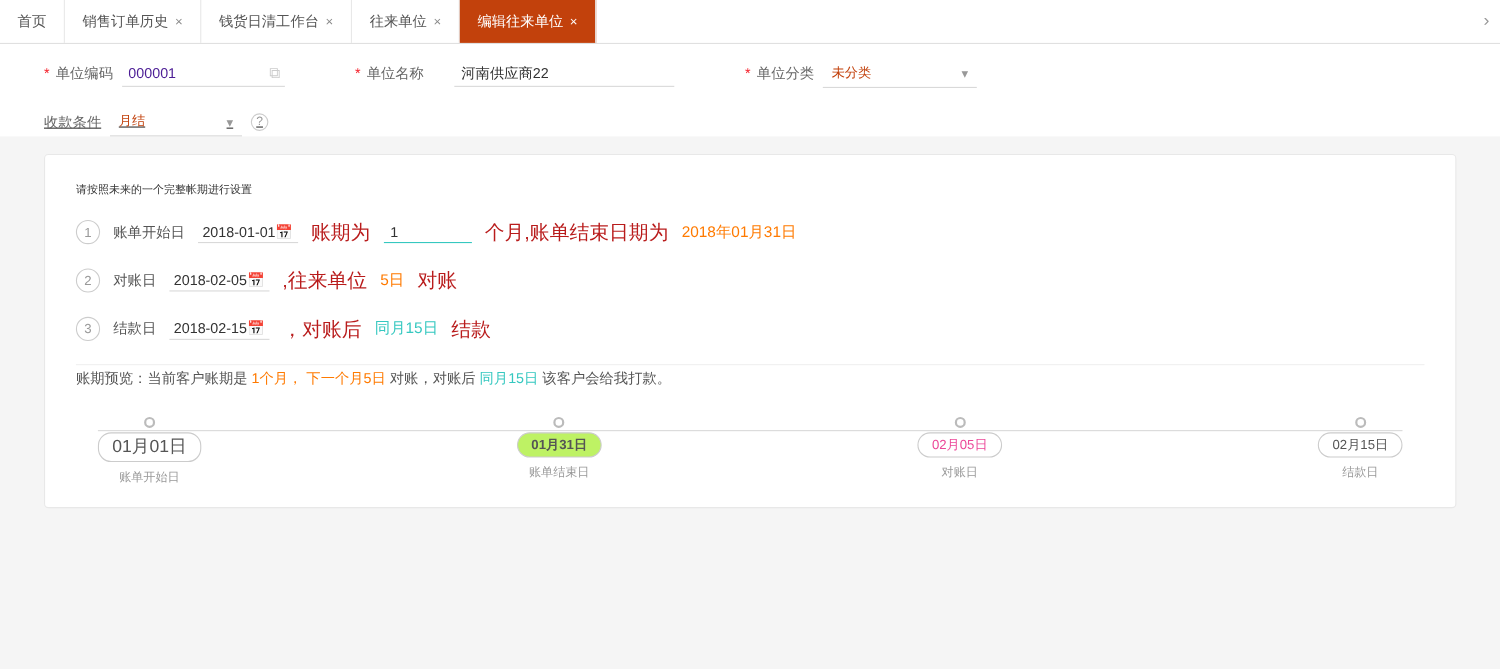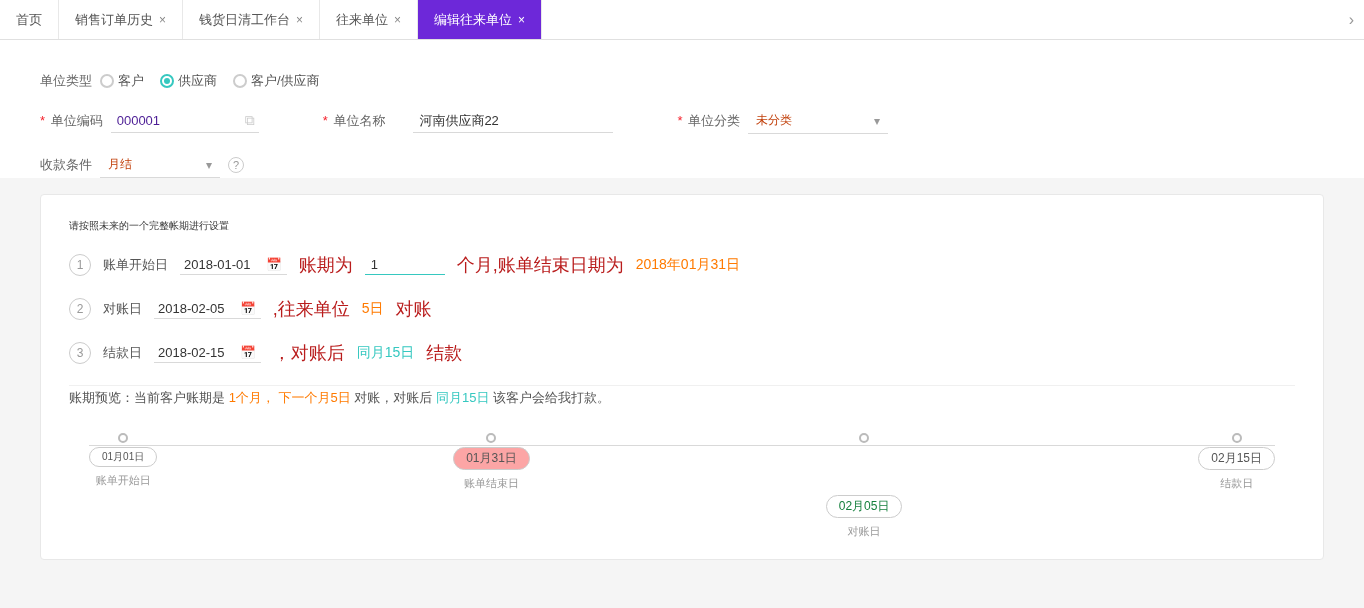--- a/index.html
+++ b/index.html
@@ -20,21 +20,21 @@
       padding: 0 16px;
       height: 100%;
       cursor: pointer;
       font-size: 13px;
       color: #555;
       border-right: 1px solid #e8e8e8;
       white-space: nowrap;
       position: relative;
     }
     .tab-item.active {
-      background: #6d28d9;
+      background: #c2410c;
       color: #fff;
     }
     .tab-item .close-icon {
       margin-left: 6px;
       font-size: 12px;
       color: inherit;
       opacity: 0.7;
       cursor: pointer;
     }
     .tab-item.active .close-icon { color: #fff; opacity: 1; }
@@ -211,21 +211,21 @@
       padding: 2px 6px;
       font-size: 13px;
       color: #333;
       outline: none;
       background: transparent;
       width: 80px;
     }
     .step-date-field {
       display: flex;
       align-items: center;
-      gap: 16px;
+      gap: 0;
       border-bottom: 1px solid #d9d9d9;
       padding: 2px 4px;
     }
     .step-date-field span {
       font-size: 13px;
       color: #333;
     }
     .cal-icon {
       color: #36c8c0;
       font-size: 14px;
@@ -271,39 +271,20 @@
     <span>编辑往来单位</span>
     <span class="close-icon">×</span>
   </div>
   <div class="tab-chevron">
     <span>›</span>
   </div>
 </div>
 
 <div class="form-section">
 
-  <div class="form-row" style="margin-bottom:18px; padding-top:18px;">
-    <div class="form-field">
-      <label>单位类型</label>
-      <div class="radio-group">
-        <div class="radio-item">
-          <div class="radio-circle"></div>
-          <span>客户</span>
-        </div>
-        <div class="radio-item">
-          <div class="radio-circle checked"></div>
-          <span>供应商</span>
-        </div>
-        <div class="radio-item">
-          <div class="radio-circle"></div>
-          <span>客户/供应商</span>
-        </div>
-      </div>
-    </div>
-  </div>
 
   <div class="form-row" style="margin-bottom:18px;align-items:center;">
     <div class="form-field">
       <label>
         <span class="required-star">*</span>
         <span>单位编码</span>
       </label>
       <div class="input-with-icon">
         <input type="text" class="input-field" style="border-bottom: none; width: 130px;" value="000001">
         <span class="input-icon">⧉</span>
@@ -321,21 +302,21 @@
         <span class="required-star">*</span>
         <span>单位分类</span>
       </label>
       <div class="dropdown-field" style="min-width:140px;">
         <span class="value">未分类</span>
         <span class="dropdown-arrow">▾</span>
       </div>
     </div>
   </div>
 
-  <div class="form-row" style="margin-bottom: 16px;">
+  <div class="form-row" style="margin-bottom: 16px; text-decoration: underline;">
     <div class="form-field">
       <label>收款条件</label>
       <div class="dropdown-field" style="min-width:120px;">
         <span class="value">月结</span>
         <span class="dropdown-arrow">▾</span>
       </div>
       <div class="help-icon">
         <span>?</span>
       </div>
     </div>
@@ -399,37 +380,37 @@
         <span>该客户会给我打款。</span>
       </div>
 
       <div style="position: relative; margin-top: 10px;">
         <div style="display: flex; align-items: flex-start; position: relative; padding: 0 20px;">
 
           <div style="position: absolute; top: 12px; left: 20px; right: 20px; height: 1px; background: #d9d9d9; z-index:0;"></div>
 
           <div style="display:flex; flex-direction:column; align-items:center; position:relative; z-index:1;">
             <div style="width:10px;height:10px;border-radius:50%;background:#fff;border:2px solid #bbb;margin-bottom:4px;"></div>
-            <div style="background:#fff;border:1px solid #ccc;border-radius:12px;padding:2px 12px;font-size:10px;color:#555;white-space:nowrap;">01月01日</div>
+            <div style="background:#fff;border:1px solid #ccc;border-radius:12px;padding:2px 12px;font-size:16px;color:#555;white-space:nowrap;">01月01日</div>
             <div style="font-size:11px;color:#999;margin-top:6px;">账单开始日</div>
           </div>
 
           <div style="flex:1;"></div>
 
           <div style="display:flex; flex-direction:column; align-items:center; position:relative; z-index:1;">
             <div style="width:10px;height:10px;border-radius:50%;background:#fff;border:2px solid #bbb;margin-bottom:4px;"></div>
-            <div style="background:#fca5a5;border:1px solid #ccc;border-radius:12px;padding:2px 12px;font-size:12px;color:#555;white-space:nowrap;">01月31日</div>
+            <div style="background:#bef264;border:1px solid #ccc;border-radius:12px;padding:2px 12px;font-size:12px;color:#555;white-space:nowrap;font-weight:bold;">01月31日</div>
             <div style="font-size:11px;color:#999;margin-top:6px;">账单结束日</div>
           </div>
 
           <div style="flex:1;"></div>
 
           <div style="display:flex; flex-direction:column; align-items:center; position:relative; z-index:1;">
             <div style="width:10px;height:10px;border-radius:50%;background:#fff;border:2px solid #bbb;margin-bottom:4px;"></div>
-            <div style="background:#fff;border:1px solid #ccc;border-radius:12px;padding:2px 12px;font-size:12px;color:#15803d;white-space:nowrap;margin-top:48px;">02月05日</div>
+            <div style="background:#fff;border:1px solid #ccc;border-radius:12px;padding:2px 12px;font-size:12px;color:#ec4899;white-space:nowrap;">02月05日</div>
             <div style="font-size:11px;color:#999;margin-top:6px;">对账日</div>
           </div>
 
           <div style="flex:1;"></div>
 
           <div style="display:flex; flex-direction:column; align-items:center; position:relative; z-index:1;">
             <div style="width:10px;height:10px;border-radius:50%;background:#fff;border:2px solid #bbb;margin-bottom:4px;"></div>
             <div style="background:#fff;border:1px solid #ccc;border-radius:12px;padding:2px 12px;font-size:12px;color:#555;white-space:nowrap;">02月15日</div>
             <div style="font-size:11px;color:#999;margin-top:6px;">结款日</div>
           </div>

